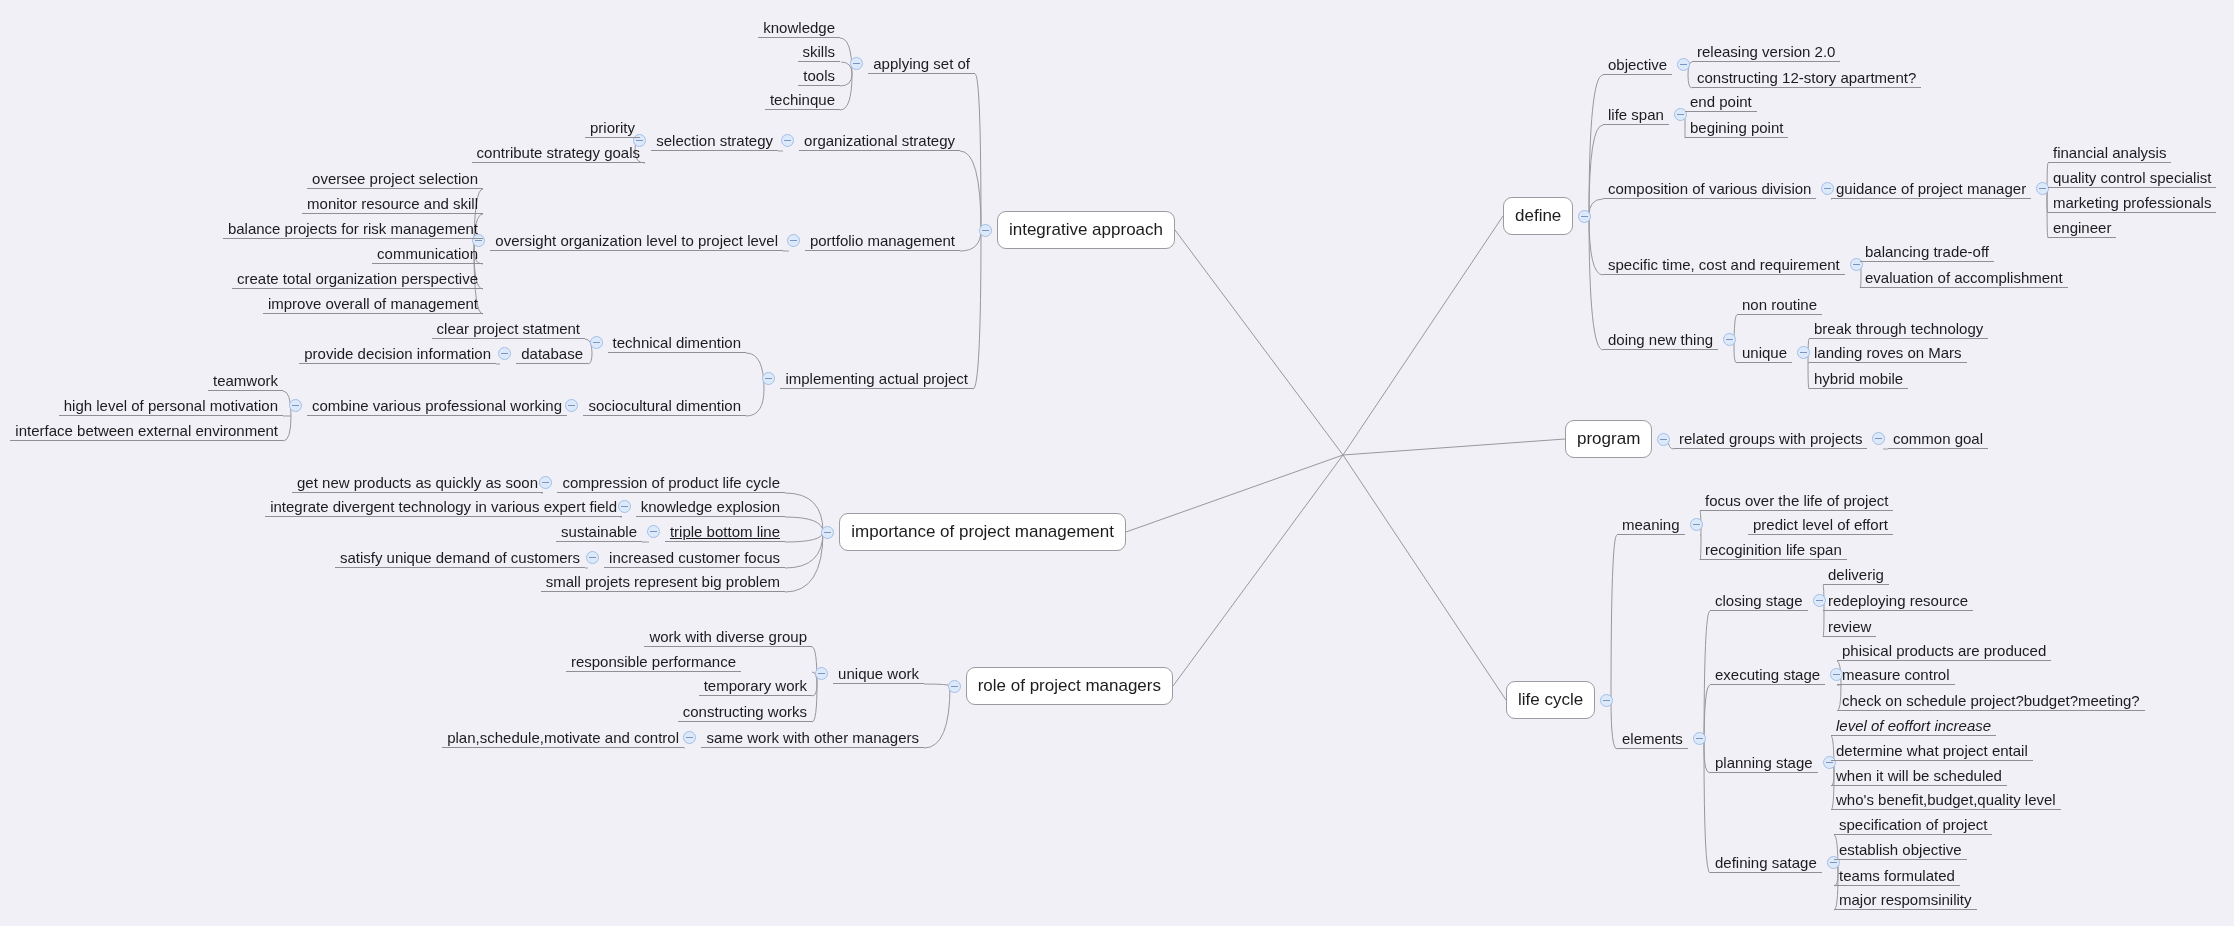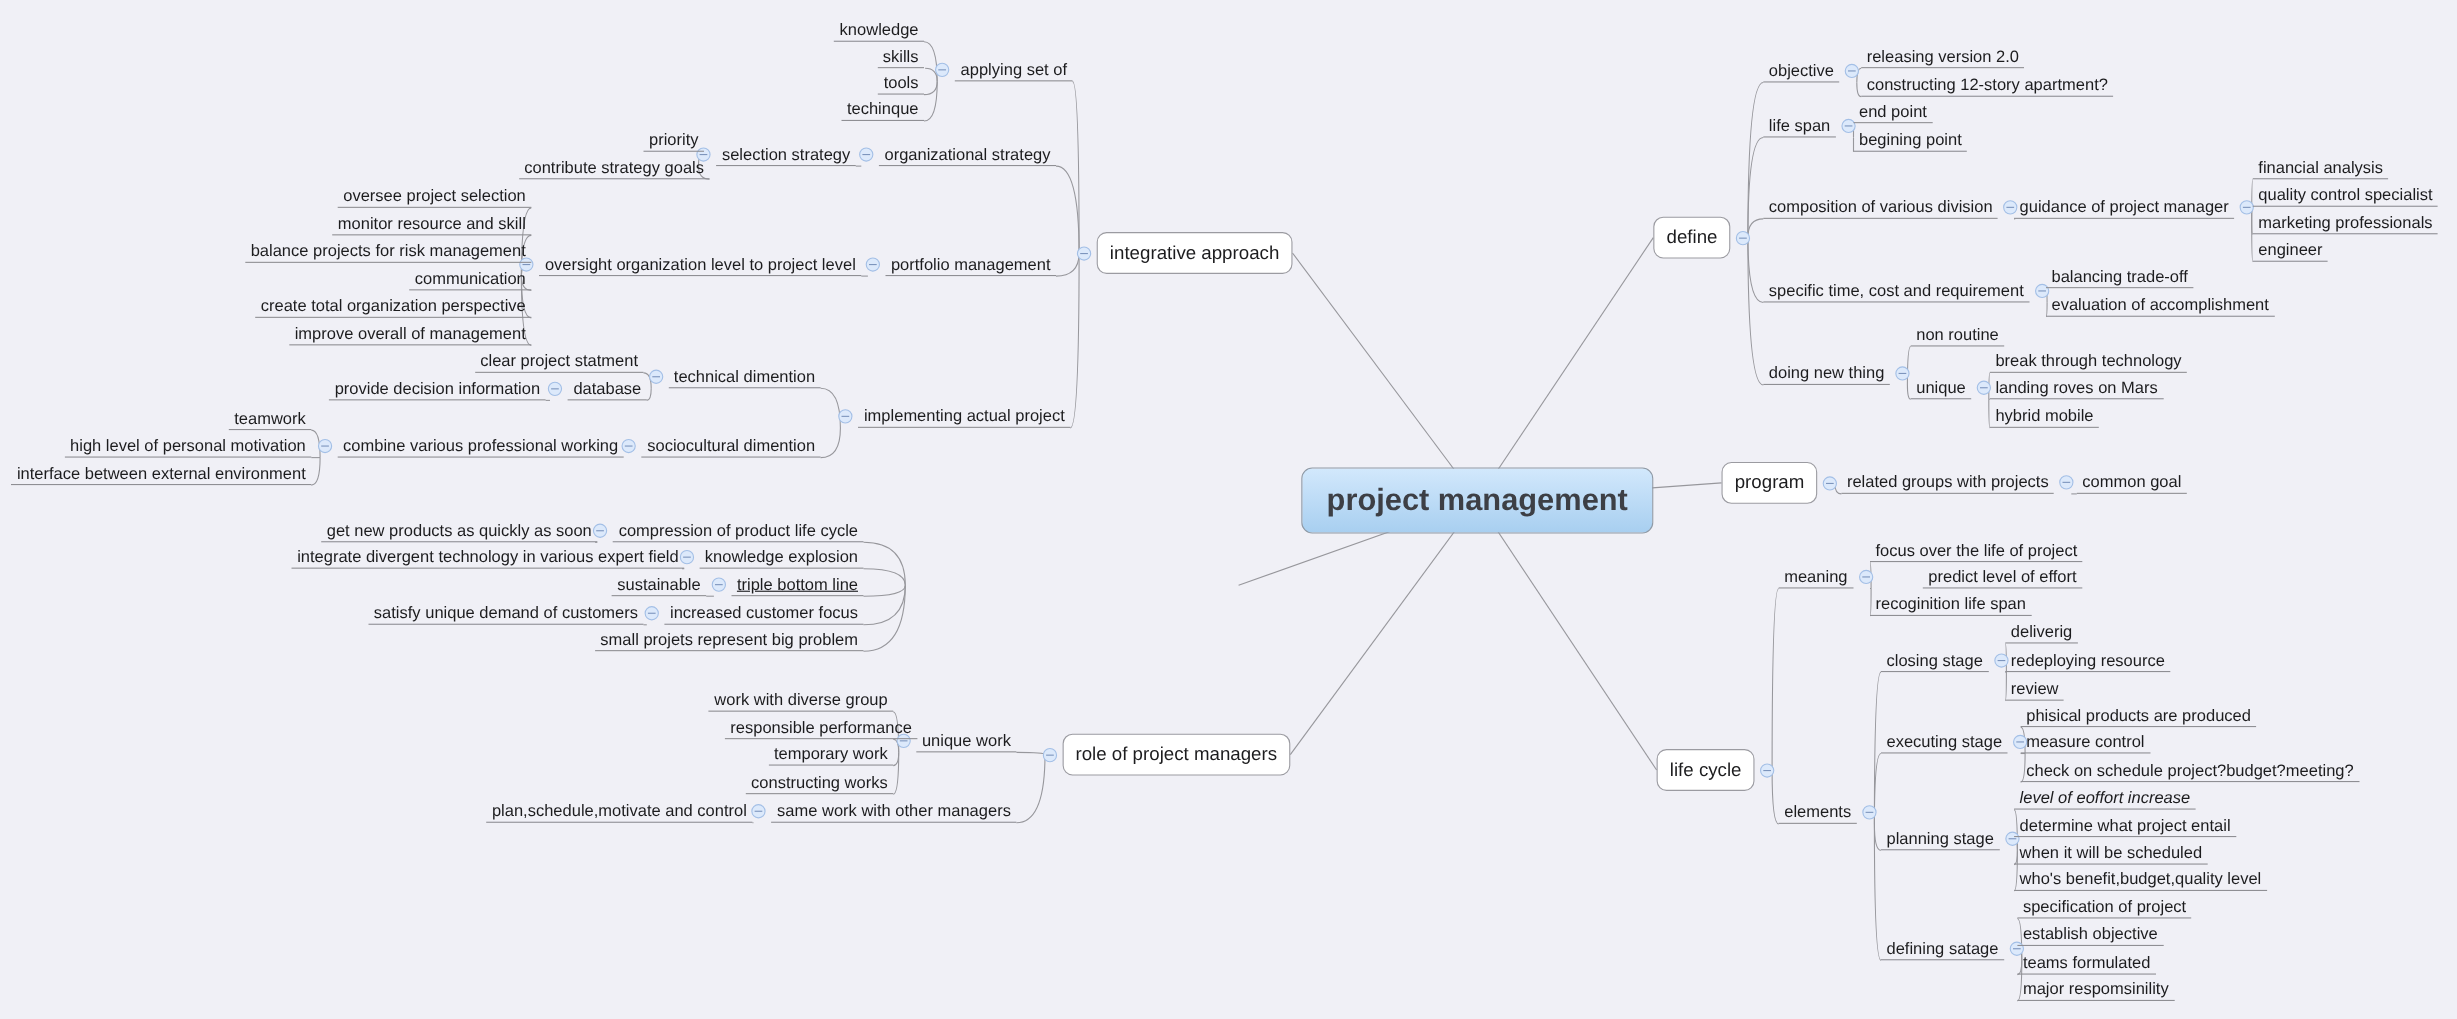--- a/index.html
+++ b/index.html
@@ -121,23 +121,20 @@
       <path d="M1831,736 Q1834,736 1834,773"></path>
       <path d="M1831,761 Q1834,761 1834,773"></path>
       <path d="M1831,786 Q1834,786 1834,773"></path>
       <path d="M1831,810 Q1834,810 1834,773"></path>
       <path d="M1710,873 Q1704,873 1704,749"></path>
       <path d="M1834,835 Q1838,835 1838,873"></path>
       <path d="M1834,860 Q1838,860 1838,873"></path>
       <path d="M1834,886 Q1838,886 1838,873"></path>
       <path d="M1834,910 Q1838,910 1838,873"></path>
     </svg>
-<div id="n-project-management" class="node central" style="left: 1183px; top: 425px;">
-      <span class="label">project management</span>
-    </div>
     <div id="n-integrative-approach" class="node boxed" style="right: 1059px; top: 211px;">
       <span class="collapse">
         <span class="minus"></span>
       </span>
       <span class="label">integrative approach</span>
     </div>
     <div id="n-applying-set-of" class="node leaf" style="right: 1259px; top: 52px;">
       <span class="collapse">
         <span class="minus"></span>
       </span>
@@ -346,20 +343,26 @@
     </div>
     <div id="n-related-groups-with-projects" class="node leaf" style="left: 1674px; top: 427px;">
       <span class="label">related groups with projects</span>
       <span class="collapse">
         <span class="minus"></span>
       </span>
     </div>
     <div id="n-common-goal" class="node leaf" style="left: 1888px; top: 427px;">
       <span class="label">common goal</span>
     </div>
+    <div id="n-importance-of-project-management" class="node boxed" style="right: 1108px; top: 513px;">
+      <span class="collapse">
+        <span class="minus"></span>
+      </span>
+      <span class="label">importance of project management</span>
+    </div>
     <div id="n-compression-of-product-life-cycle" class="node leaf" style="right: 1449px; top: 471px;">
       <span class="collapse">
         <span class="minus"></span>
       </span>
       <span class="label">compression of product life cycle</span>
     </div>
     <div id="n-get-new-products" class="node leaf" style="right: 1691px; top: 471px;">
       <span class="label">get new products as quickly as soon</span>
     </div>
     <div id="n-knowledge-explosion" class="node leaf" style="right: 1449px; top: 495px;">
@@ -400,21 +403,21 @@
     </div>
     <div id="n-unique-work" class="node leaf" style="right: 1310px; top: 662px;">
       <span class="collapse">
         <span class="minus"></span>
       </span>
       <span class="label">unique work</span>
     </div>
     <div id="n-work-with-diverse-group" class="node leaf" style="right: 1422px; top: 625px;">
       <span class="label">work with diverse group</span>
     </div>
-    <div id="n-responsible-performance" class="node leaf" style="right: 1400px; top: 650px;">
+    <div id="n-responsible-performance" class="node leaf" style="right: 1493px; top: 650px;">
       <span class="label">responsible performance</span>
     </div>
     <div id="n-temporary-work" class="node leaf" style="right: 1422px; top: 674px;">
       <span class="label">temporary work</span>
     </div>
     <div id="n-nonrepetitive-works" class="node leaf" style="right: 1422px; top: 700px;">
       <span class="label">constructing works</span>
     </div>
     <div id="n-same-work-with-other-managers" class="node leaf" style="right: 1310px; top: 726px;">
       <span class="collapse">

